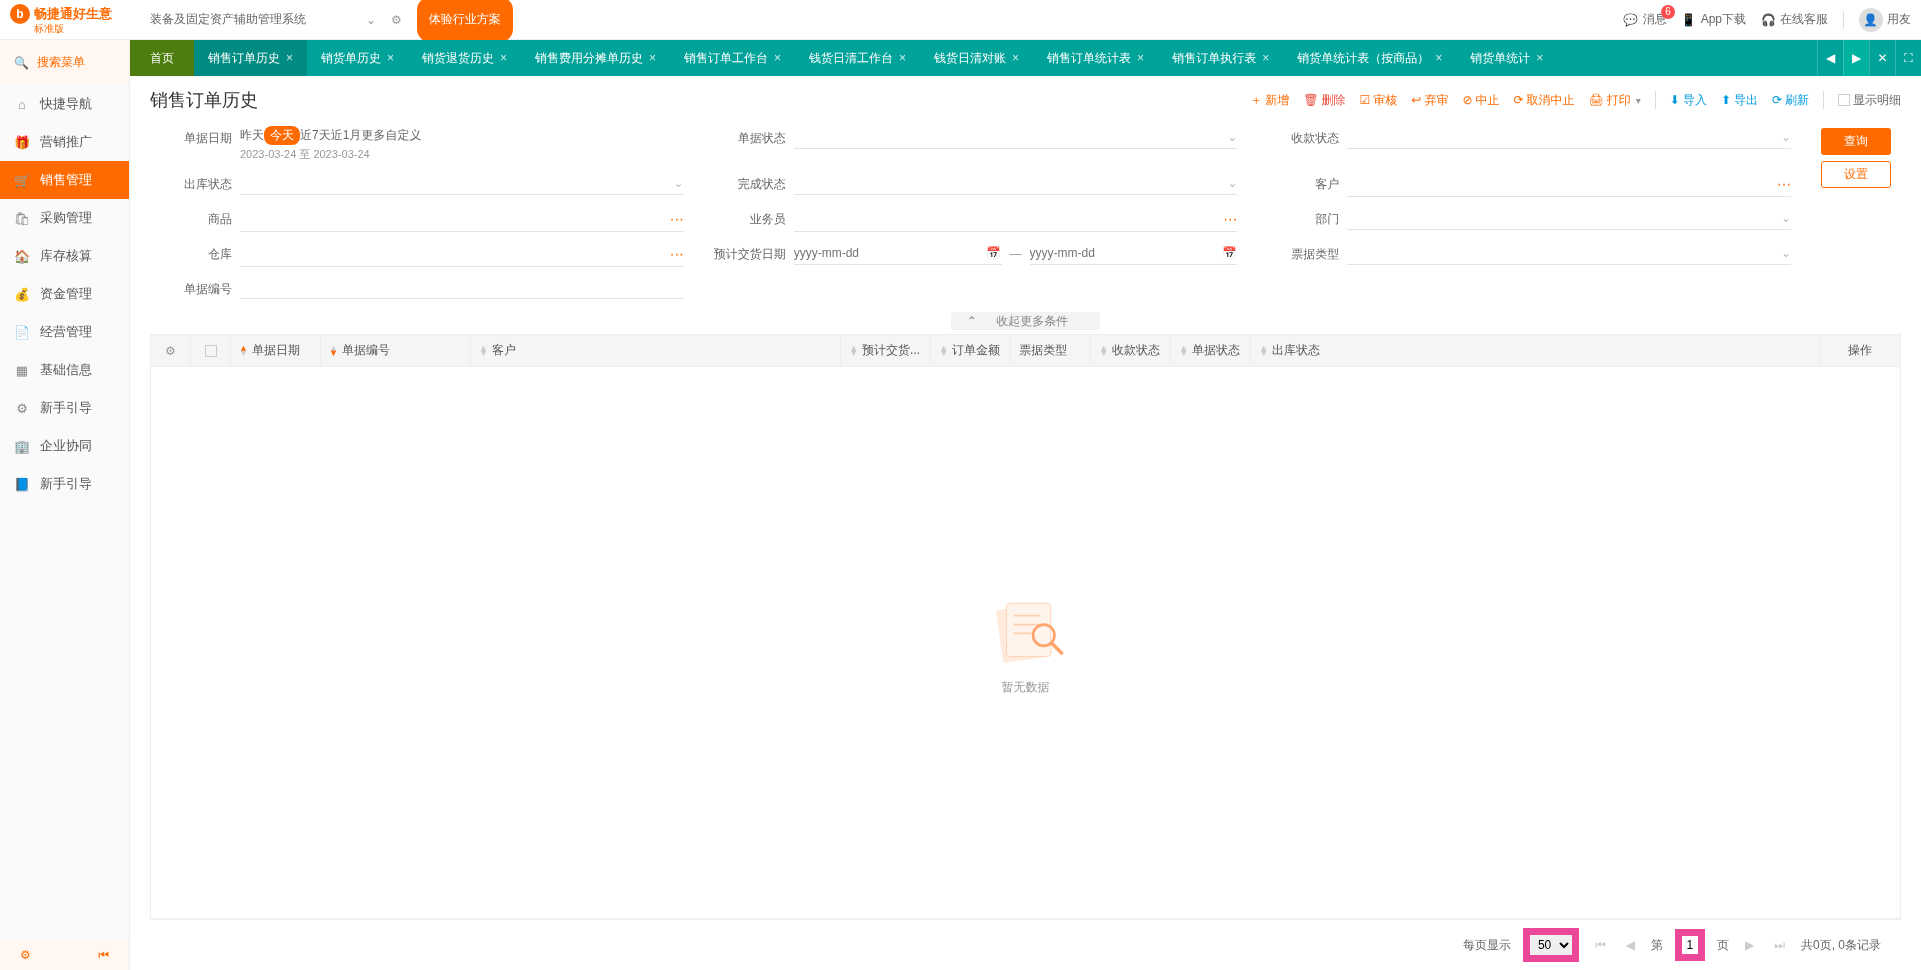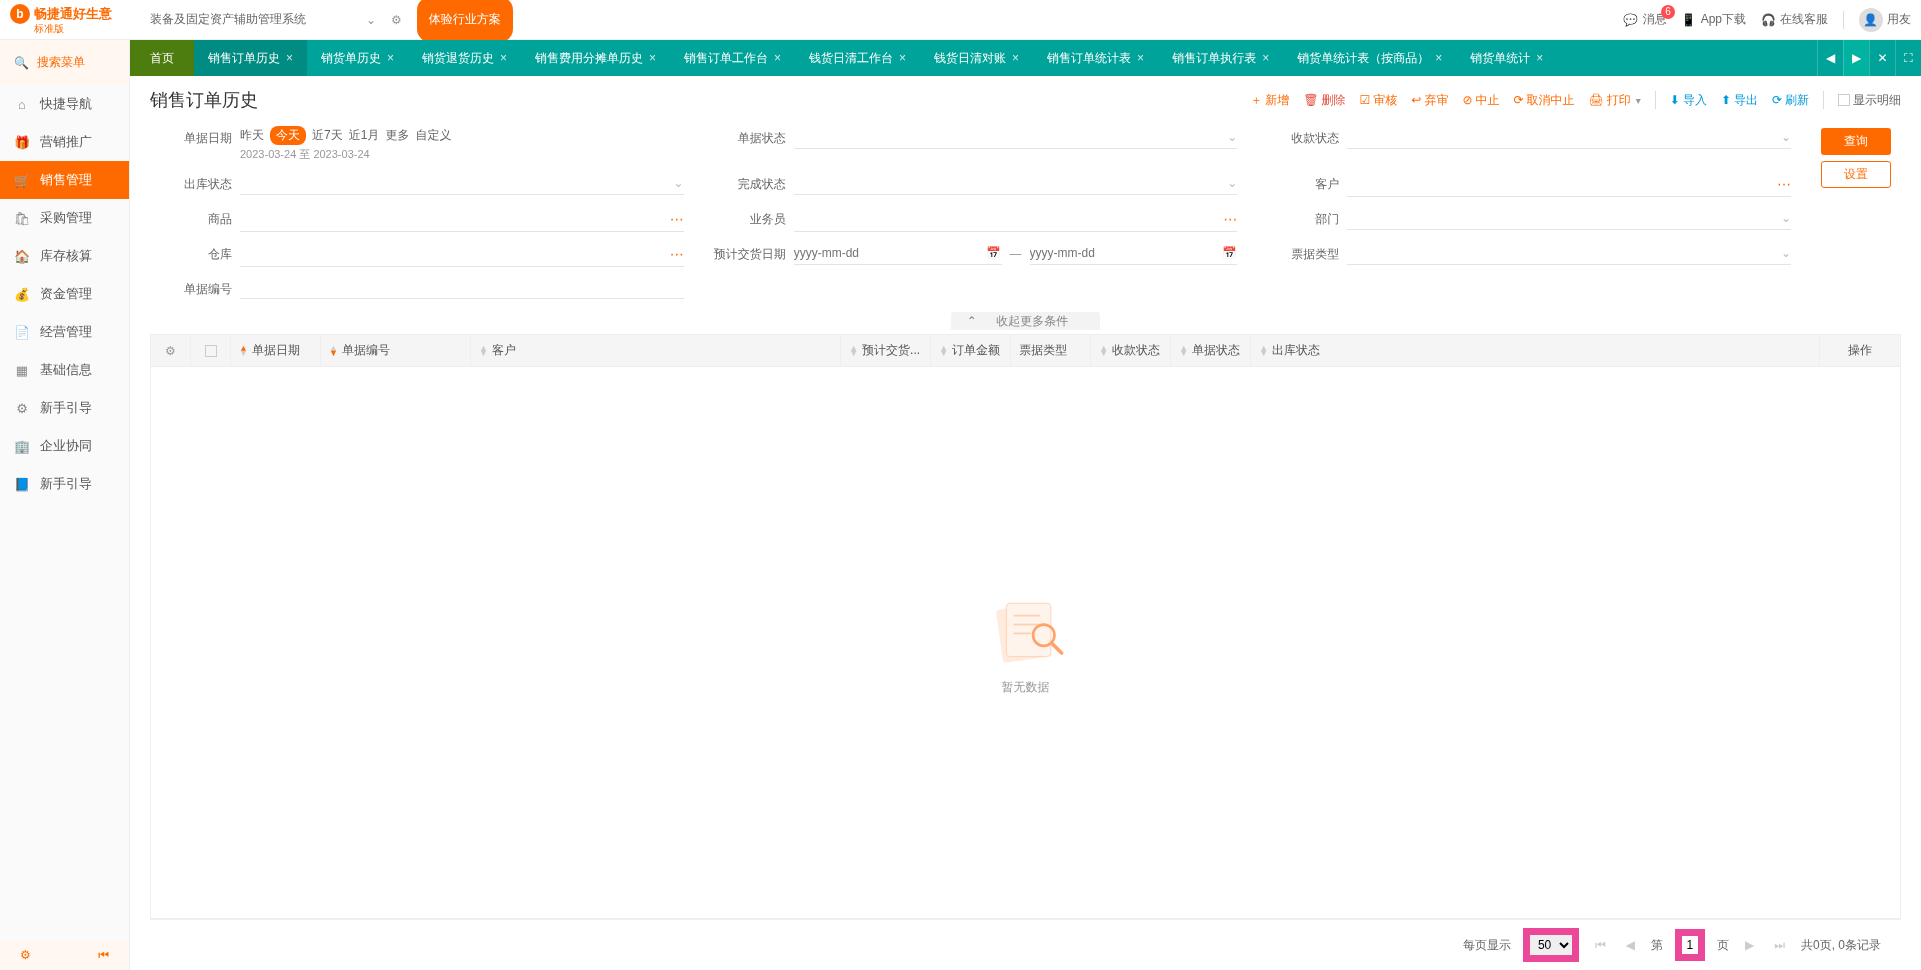--- a/index.html
+++ b/index.html
@@ -64,21 +64,21 @@
 .chk { width: 12px; height: 12px; border: 1px solid #ccc; display: inline-block; }
 
 
 .filter { padding: 6px 30px 0; }
 .filter-body { display: flex; }
 .filter-main { flex: 1; }
 .filter-row { display: flex; margin-bottom: 10px; }
 .filter-cell { display: flex; align-items: flex-start; flex: 1; min-width: 0; padding-right: 30px; }
 .flabel { width: 80px; text-align: right; color: #666; padding-top: 4px; padding-right: 8px; flex-shrink: 0; }
 .finput-wrap { flex: 1; min-width: 0; }
-.date-opts { display: flex; gap: 6px; align-items: center; color: #666; font-size: 12px; margin-bottom: 2px; text-align: right; }
+.date-opts { display: flex; gap: 0; align-items: center; color: #666; font-size: 12px; margin-bottom: 2px; text-align: right; }
 .date-opts .opt { cursor: pointer; }
 .date-opts .opt.active { background: #ff6a00; color: #fff; padding: 1px 6px; border-radius: 8px; }
 .date-range { color: #999; font-size: 11px; }
 .finput { width: 100%; border: none; border-bottom: 1px solid #e4e4e4; padding: 4px 0; color: #333; position: relative; display: flex; align-items: center; min-height: 22px; }
 .finput .trigger { margin-left: auto; color: #ff6a00; cursor: pointer; font-size: 14px; }
 .finput .chev-d { margin-left: auto; color: #bbb; cursor: pointer; }
 .finput input { border: none; outline: none; flex: 1; font-size: 12px; color: #999; background: transparent; }
 .finput .cal { color: #ff6a00; cursor: pointer; }
 .date-pair { display: flex; align-items: center; gap: 8px; flex: 1; }
 .dash { color: #999; }

